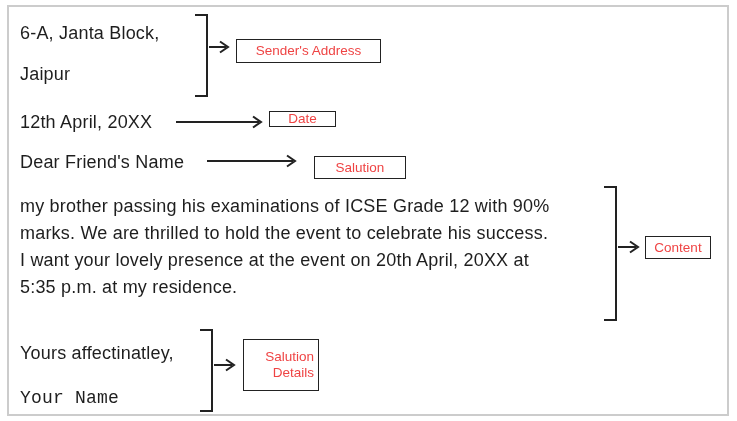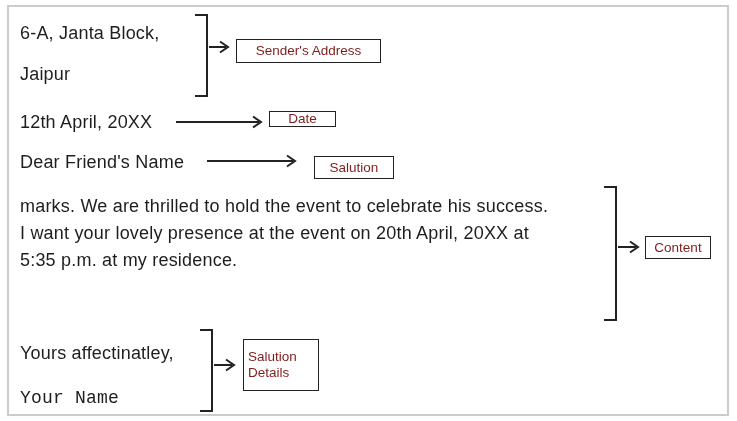--- a/index.html
+++ b/index.html
@@ -42,24 +42,24 @@
     line-height: 27px;
     white-space: nowrap;
   }
   .label-box {
     position: absolute;
     border: 1.5px solid #222222;
     background: #ffffff;
     display: flex;
     align-items: center;
     justify-content: center;
-    text-align: left;
+    text-align: right;
     font-size: 13.5px;
     line-height: 16px;
-    color: #7f1d1d;
+    color: #ef4444;
     padding: 0 4px;
   }
   .stroke { stroke: #222222; stroke-width: 2; fill: none; }
 </style>
 </head>
 <body>
 
 <div class="frame"></div>
 
 <svg class="overlay" viewBox="0 0 737 421" aria-hidden="true">
@@ -82,25 +82,26 @@
   <path class="stroke" d="M214,365 L232,365"></path>
   <path class="stroke" d="M226,359.5 L234,365 L226,370.5"></path>
 </svg>
 
 <div class="txt" style="left:20px; top:23px;">6-A, Janta Block,</div>
 <div class="txt" style="left:20px; top:64px;">Jaipur</div>
 <div class="txt" style="left:20px; top:112px;">12th April, 20XX</div>
 <div class="txt" style="left:20px; top:152px;">Dear Friend's Name</div>
 
 <div class="para">
+  <span class="line">my brother passing his examinations of ICSE Grade 12 with 90%</span>
   <span class="line">marks. We are thrilled to hold the event to celebrate his success.</span>
   <span class="line">I want your lovely presence at the event on 20th April, 20XX at</span>
   <span class="line">5:35 p.m. at my residence.</span>
 </div>
 
 <div class="txt" style="left:20px; top:343px;">Yours affectinatley,</div>
 <div class="txt" style="left:20px; top:388px;font-family:Liberation Mono, monospace;">Your Name</div>
 
 <div class="label-box" style="left:236px; top:39px; width:145px; height:24px;">Sender's Address</div>
 <div class="label-box" style="left:269px; top:111px; width:67px; height:16px;">Date</div>
-<div class="label-box" style="left:314px; top:156px; width:80px; height:23px;">Salution</div>
+<div class="label-box" style="left:314px; top:156px; width:92px; height:23px;">Salution</div>
 <div class="label-box" style="left:645px; top:236px; width:66px; height:23px;">Content</div>
 <div class="label-box" style="left:243px; top:339px; width:76px; height:52px;">Salution Details</div>
 
 </body></html>

